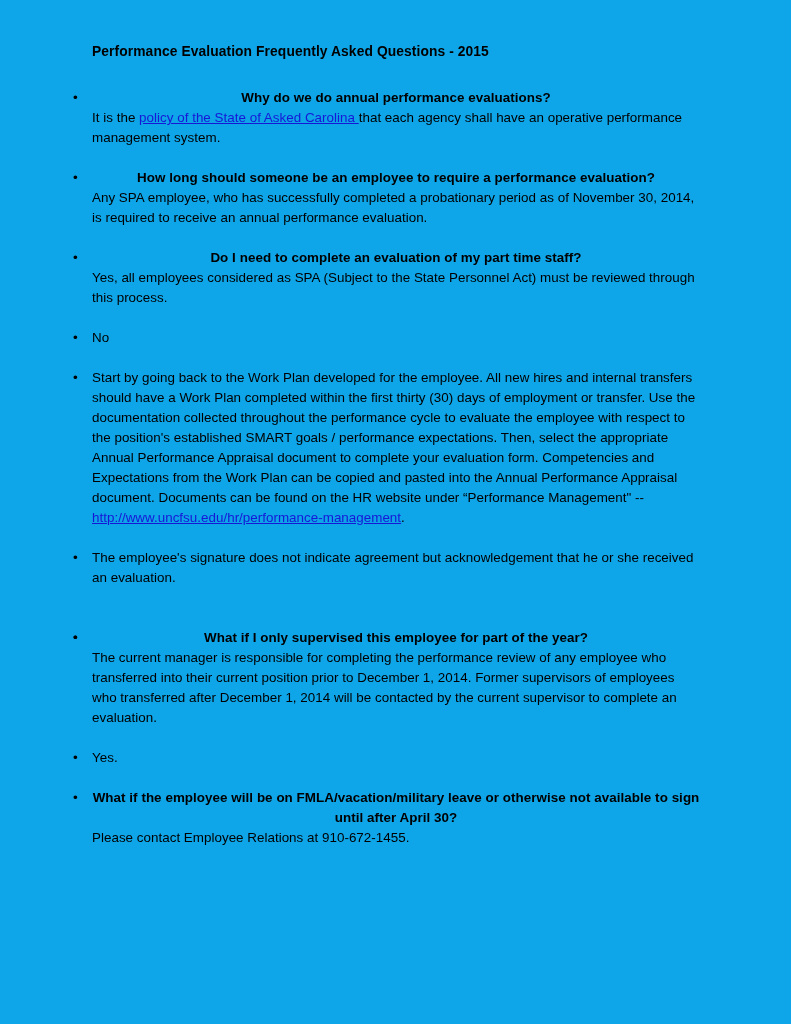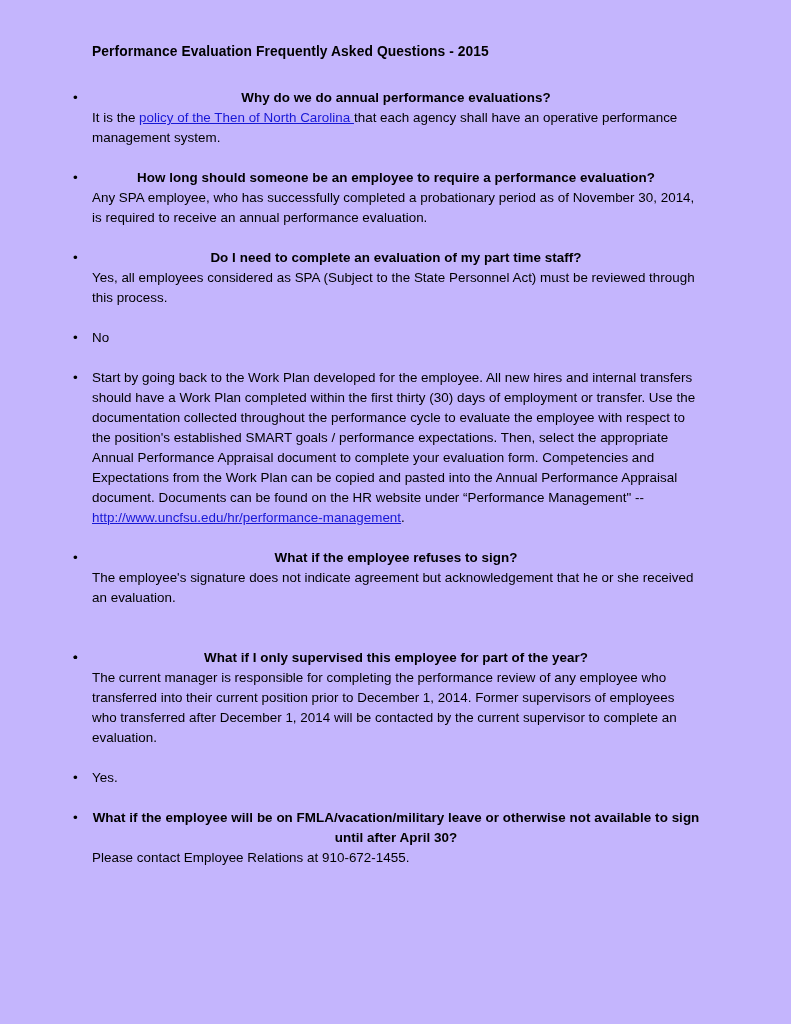--- a/index.html
+++ b/index.html
@@ -9,21 +9,21 @@
     background: #ffffff;
   }
   body {
     font-family: "Liberation Sans", sans-serif;
     color: #000000;
   }
   .page {
     position: relative;
     width: 791px;
     height: 1024px;
-    background: #c4b5fd;
+    background: #0ea5e9;
     overflow: hidden;
     box-sizing: border-box;
   }
   .doc-body {
     position: absolute;
     left: 92px;
     top: 42px;
     width: 608px;
   }
   .doc-title {
@@ -87,21 +87,21 @@
 <div class="page">
   <div class="doc-body">
 
     <div class="doc-title">Performance Evaluation Frequently Asked Questions - 2015</div>
 
     <ul class="faq-list">
 
       <li class="faq-item">
         <span class="bullet">•</span>
         <p class="question">Why do we do annual performance evaluations?</p>
-        <p class="answer"><span>It is the </span><a class="link" href="#">policy of the Then of North Carolina </a><span>that each agency shall have an operative performance management system.</span></p>
+        <p class="answer"><span>It is the </span><a class="link" href="#">policy of the State of Asked Carolina </a><span>that each agency shall have an operative performance management system.</span></p>
       </li>
 
       <li class="faq-item">
         <span class="bullet">•</span>
         <p class="question">How long should someone be an employee to require a performance evaluation?</p>
         <p class="answer">Any SPA employee, who has successfully completed a probationary period as of November 30, 2014, is required to receive an annual performance evaluation.</p>
       </li>
 
       <li class="faq-item">
         <span class="bullet">•</span>
@@ -114,21 +114,20 @@
         <p class="answer">No</p>
       </li>
 
       <li class="faq-item">
         <span class="bullet">•</span>
         <p class="answer"><span>Start by going back to the Work Plan developed for the employee. All new hires and internal transfers should have a Work Plan completed within the first thirty (30) days of employment or transfer.  Use the documentation collected throughout the performance cycle to evaluate the employee with respect to the position's established SMART goals / performance expectations. Then, select the appropriate Annual Performance Appraisal document to complete your evaluation form.  Competencies and Expectations from the Work Plan can be copied and pasted into the Annual Performance Appraisal document. Documents can be found on the HR website under “Performance Management" -- </span><a class="link" href="#">http://www.uncfsu.edu/hr/performance-management</a><span>.</span></p>
       </li>
 
       <li class="faq-item gap-after">
         <span class="bullet">•</span>
-        <p class="question">What if the employee refuses to sign?</p>
         <p class="answer">The employee's signature does not indicate agreement but acknowledgement that he or she received an evaluation.</p>
       </li>
 
       <li class="faq-item gap-small-after">
         <span class="bullet">•</span>
       </li>
 
       <li class="faq-item">
         <span class="bullet">•</span>
         <p class="question">What if I only supervised this employee for part of the year?</p>

